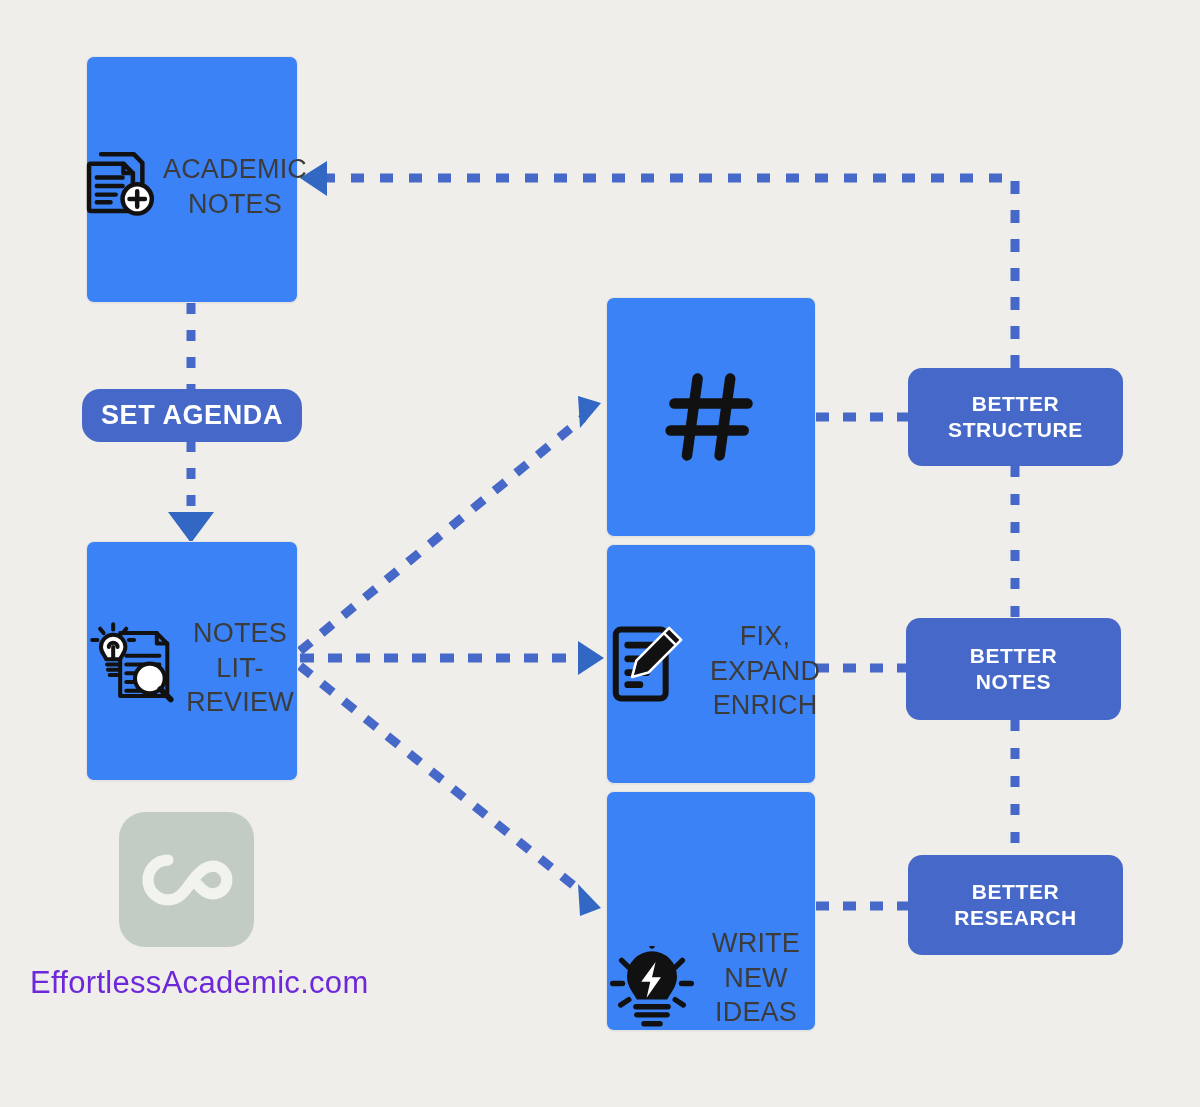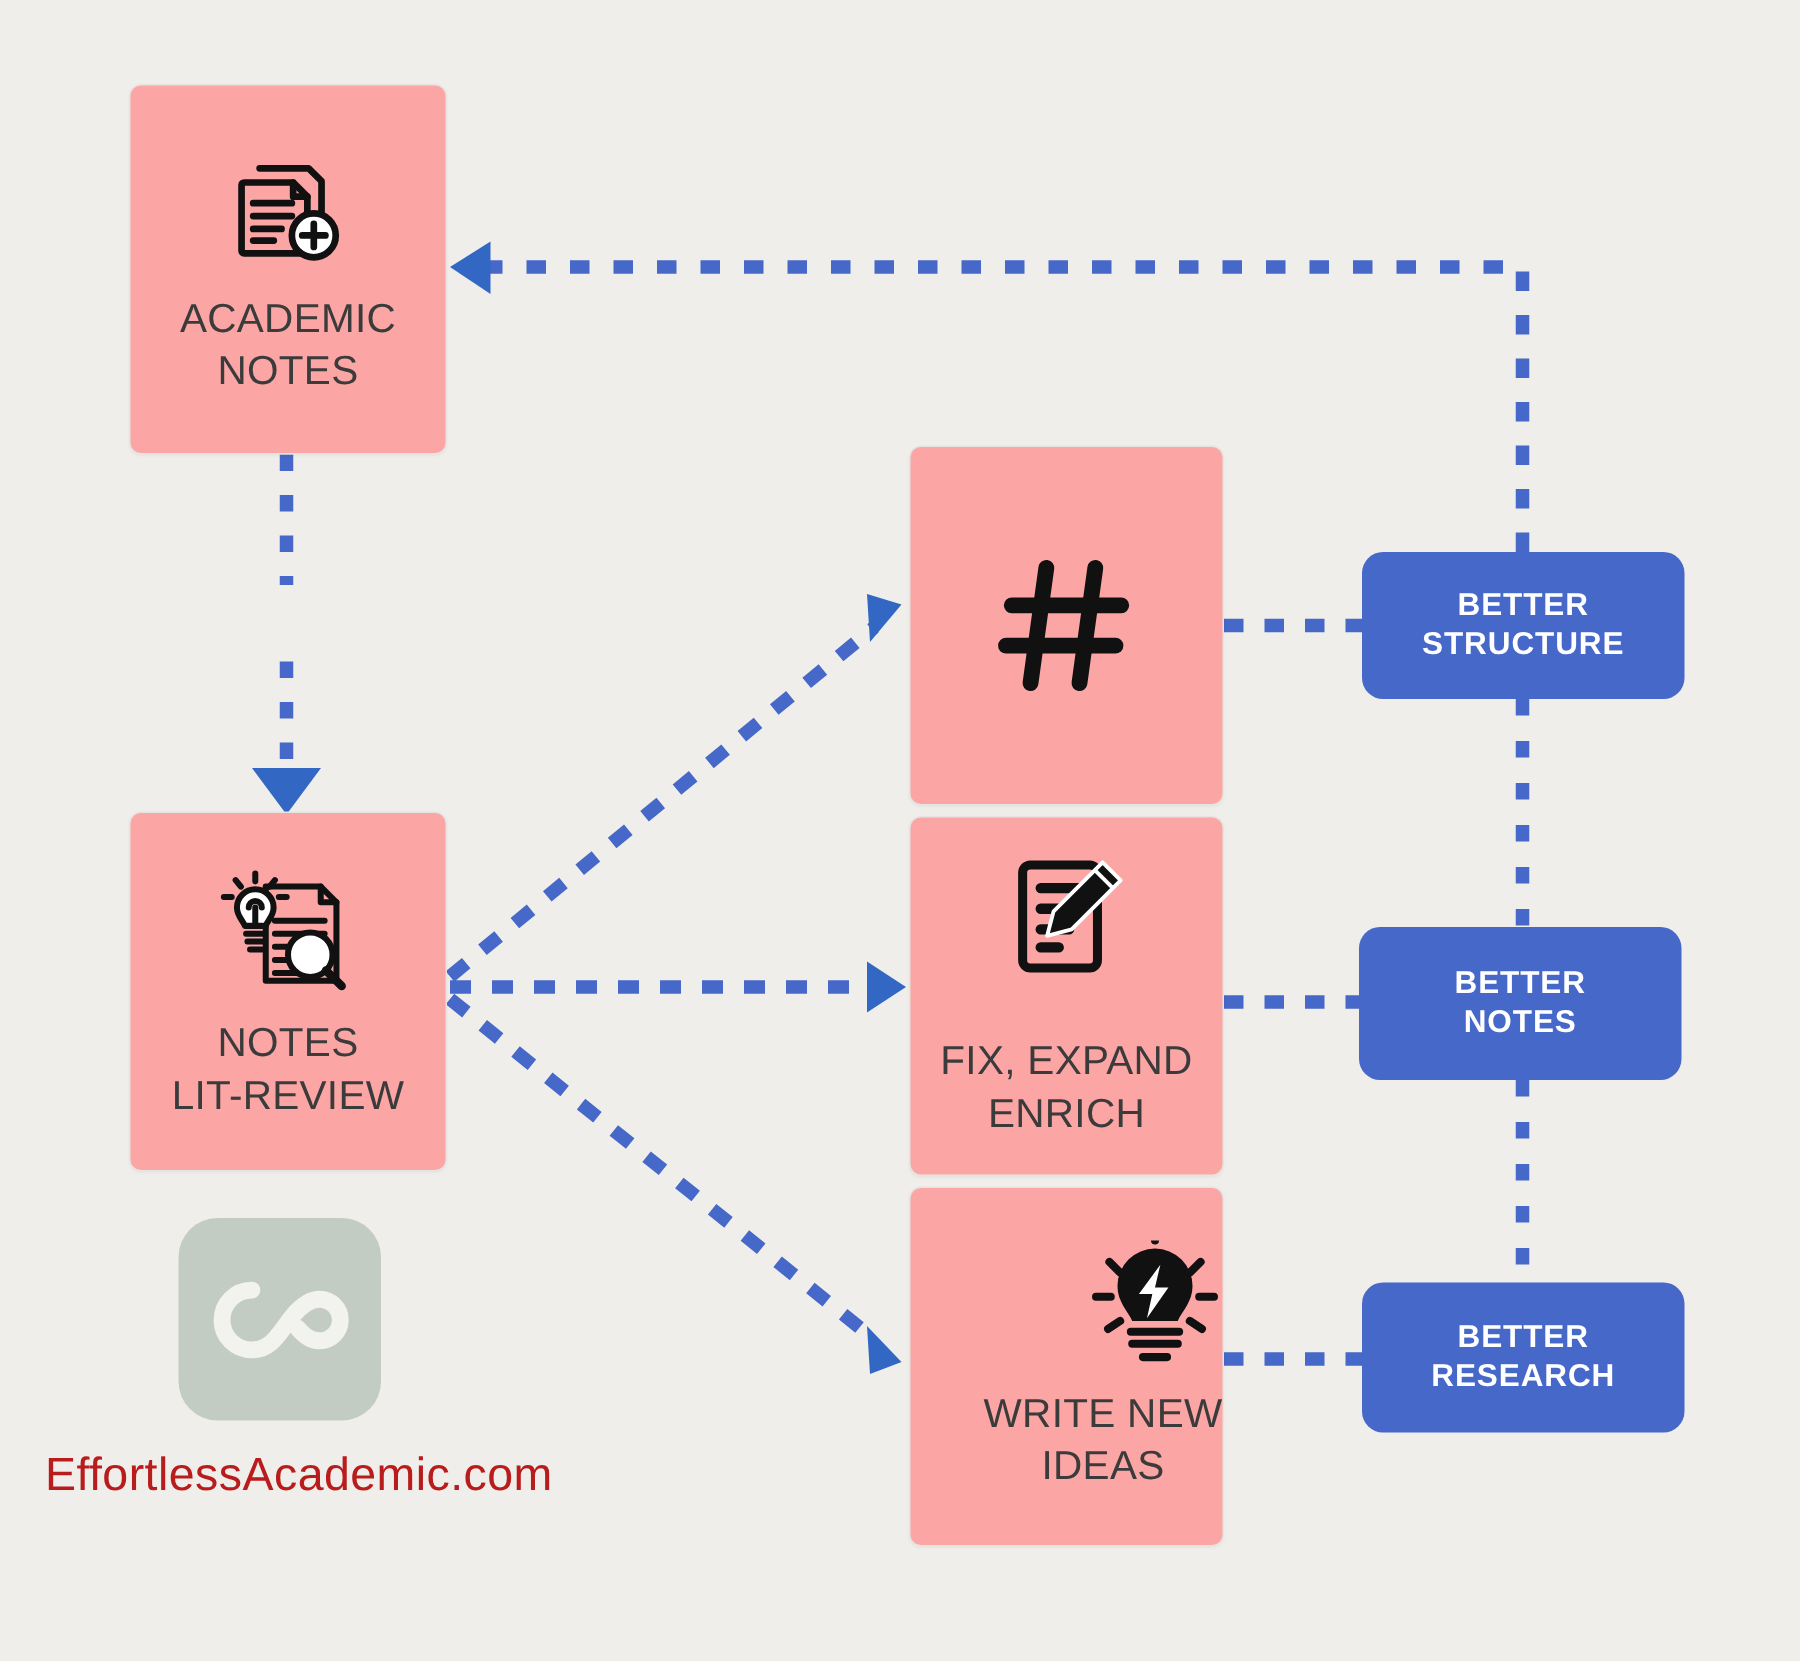--- a/index.html
+++ b/index.html
@@ -17,25 +17,24 @@
   }
   #wires {
     position: absolute; left: 0; top: 0;
     width: 1200px; height: 1107px;
     pointer-events: none;
   }
 
   
   .card {
     position: absolute;
-    background: #fca5a5;
+    background: #3b82f6;
     border: 1px solid #e6e4e0;
     border-radius: 8px;
     display: flex;
-    flex-direction: column;
     align-items: center;
     justify-content: center;
     box-shadow: 0 1px 2px rgba(0,0,0,0.045);
   }
   .card .card-icon {
     display: flex;
     align-items: center;
     justify-content: center;
     color: #111111;
   }
@@ -74,21 +73,21 @@
   #logo-mark {
     position: absolute;
     background: #c3ccc3;
     border-radius: 26px;
     display: flex;
     align-items: center;
     justify-content: center;
   }
   #watermark-text {
     position: absolute;
-    color: #b91c1c;
+    color: #6d28d9;
     font-size: 31px;
     letter-spacing: 0.3px;
     white-space: nowrap;
   }
 </style>
 </head>
 <body>
 
 <div id="stage">
 
@@ -136,20 +135,23 @@
           <path d="M23 47 h30 M23 57 h30 M23 67 h22 M23 76 h16"></path>
           <circle cx="70" cy="72" r="17" fill="#fff" stroke="#111" stroke-width="5.2"></circle>
           <path d="M70 63 v18 M61 72 h18"></path>
         </g>
       </svg>
     </div>
     <div class="card-label">ACADEMIC
 NOTES</div>
   </div>
 
+  <div class="badge pill-sm" style="left:82px; top:389px; width:220px; height:53px;">
+    <span>SET AGENDA</span>
+  </div>
 
   <div class="card" style="left:86px; top:541px; width:212px; height:240px;">
     <div class="card-icon">
       <svg width="96" height="90" viewBox="0 0 110 100" aria-hidden="true">
         <g fill="none" stroke="#111" stroke-width="4.6" stroke-linejoin="round" stroke-linecap="round">
 
           <path d="M38 18 h42 l12 12 v60 H38 z"></path>
           <path d="M80 18 v12 h12"></path>
           <path d="M45 44 h38 M45 54 h38 M45 64 h14 M45 74 h10 M45 84 h22"></path>
 

